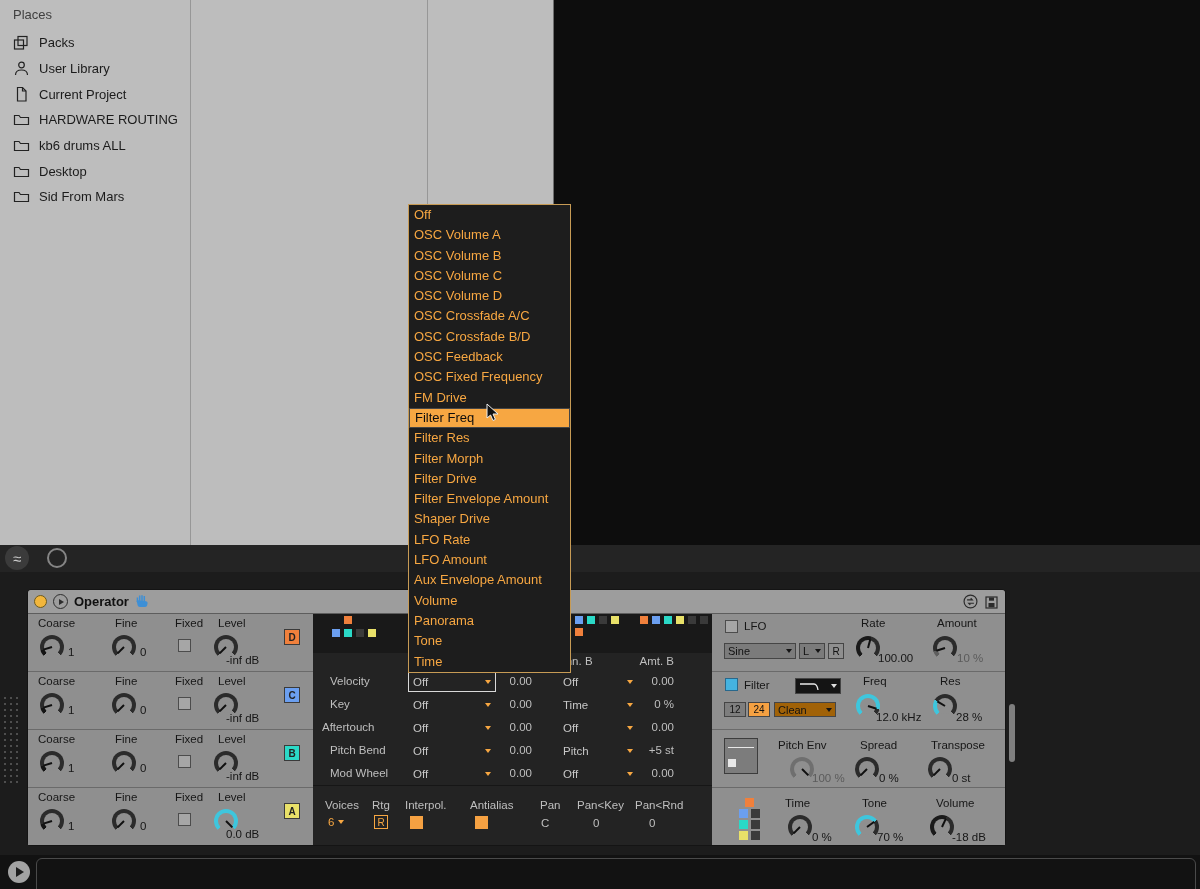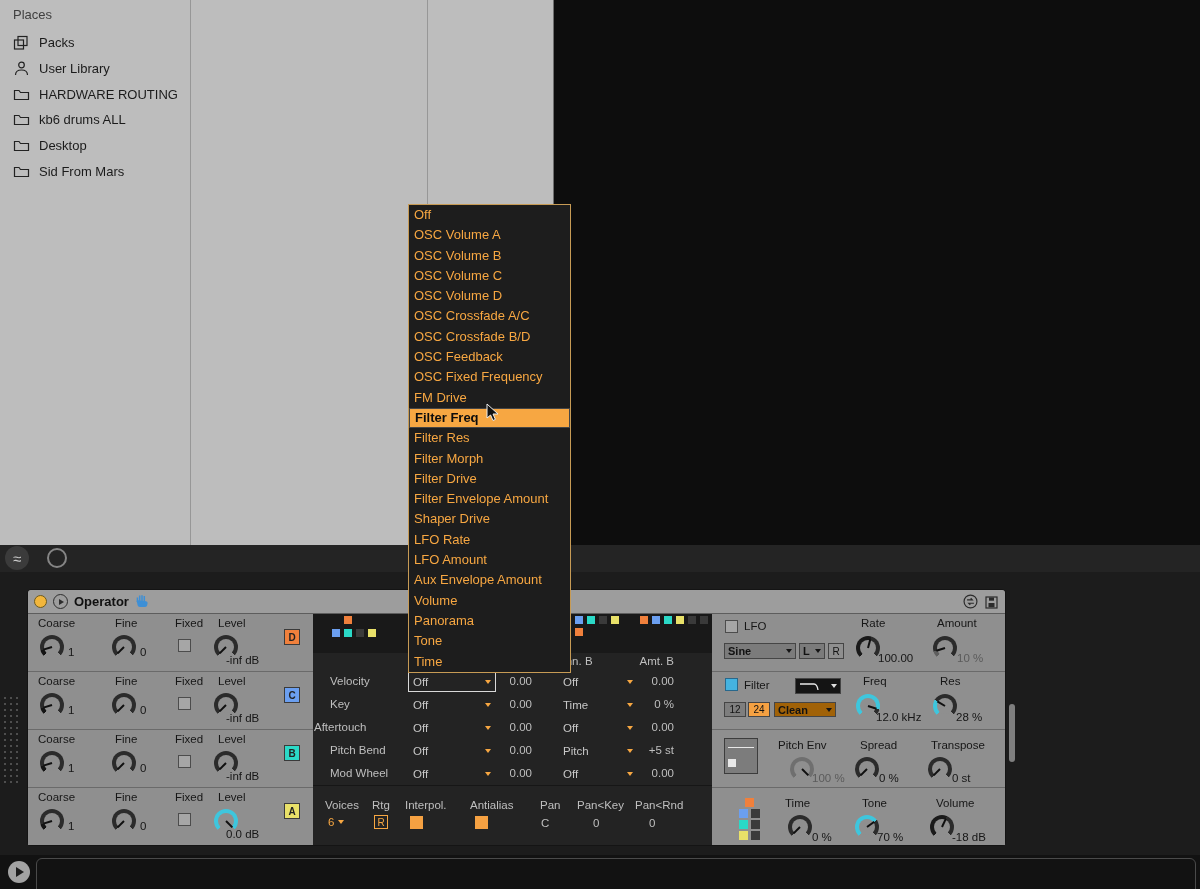--- a/index.html
+++ b/index.html
@@ -41,21 +41,21 @@
   .oletter{width:16px;height:16px;font-size:10px;font-weight:bold;color:#222;display:flex;align-items:center;justify-content:center;border:1px solid #3a3a3a;box-sizing:border-box;}
   .knob{width:24px;height:24px;border-radius:50%;
         background:conic-gradient(from 225deg,var(--arc,#1a1a1a) 0deg,var(--arc,#1a1a1a) var(--fill,0deg),#2b2b2b var(--fill,0deg),#2b2b2b 270deg,transparent 270deg);}
   .knob::after{content:"";position:absolute;inset:4px;border-radius:50%;background:var(--hole,#8f8f8f);z-index:1;}
   .knob::before{content:"";position:absolute;left:11px;top:12px;width:2px;height:9px;background:#101010;z-index:2;
         transform-origin:1px 0;transform:rotate(calc(45deg + var(--fill,0deg)));}
   .cb{width:13px;height:13px;background:#a6a6a6;border:1px solid #4c4c4c;box-sizing:border-box;}
   .cb.on{background:#45b3e0;border-color:#28688c;}
   .tgl{width:13px;height:13px;background:#f5a142;}
   .sel{box-sizing:border-box;height:16px;border:1px solid #454545;background:#7b7b7b;color:#121212;font-size:11px;
-       display:flex;align-items:center;justify-content:space-between;padding:0 3px;white-space:nowrap;font-weight:bold;}
+       display:flex;align-items:center;justify-content:space-between;padding:0 3px;white-space:nowrap;}
   .sel.lite{background:#a16207;}
   .sel.darksel{background:#141414;color:#ddd;}
   .pbtn{box-sizing:border-box;border:1px solid #454545;background:#7e7e7e;color:#121212;font-size:10px;
         display:flex;align-items:center;justify-content:center;}
   .pbtn.on{background:#f5a142;}
   .rbtn{box-sizing:border-box;border:1px solid #454545;color:#121212;font-size:10px;background:transparent;
         display:flex;align-items:center;justify-content:center;}
   .rbtn.orange{border-color:#f7a742;color:#f7a742;}
   .car{width:0;height:0;border-left:3.5px solid transparent;border-right:3.5px solid transparent;border-top:4.5px solid #f7a742;}
   .car.dk{border-top-color:#141414;}
@@ -103,20 +103,29 @@
           <svg width="17" height="17" viewBox="0 0 17 17" fill="none" stroke="#222" stroke-width="1.2">
             <circle cx="8.5" cy="5" r="2.8"></circle>
             <path d="M2.5 15 q0-5 6-5 t6 5"></path>
           </svg>
         </span>
         <span class="btext">User Library</span>
       </div>
       <div class="bitem">
         <span class="bicon">
           <svg width="17" height="17" viewBox="0 0 17 17" fill="none" stroke="#222" stroke-width="1.2">
+            <path d="M4.5 1.5 h5 l3.5 3.5 v10 h-8.5 z"></path>
+            <path d="M9.5 1.5 v3.5 h3.5"></path>
+          </svg>
+        </span>
+        <span class="btext">Current Project</span>
+      </div>
+      <div class="bitem">
+        <span class="bicon">
+          <svg width="17" height="17" viewBox="0 0 17 17" fill="none" stroke="#222" stroke-width="1.2">
             <path d="M1.5 4.5 h4.5 l1.5 2 h8 v7 h-14 z"></path>
           </svg>
         </span>
         <span class="btext">HARDWARE ROUTING</span>
       </div>
       <div class="bitem">
         <span class="bicon">
           <svg width="17" height="17" viewBox="0 0 17 17" fill="none" stroke="#222" stroke-width="1.2">
             <path d="M1.5 4.5 h4.5 l1.5 2 h8 v7 h-14 z"></path>
           </svg>
@@ -277,21 +286,21 @@
             <span class="car"></span>
           </span>
           <span class="abs dlbl num" style="left:468px;top:5px;width:36px">0.00</span>
           <span class="abs cell bcol" style="left:530px;top:1px">
             <span>Time</span>
             <span class="car"></span>
           </span>
           <span class="abs dlbl num" style="left:610px;top:5px;width:36px">0 %</span>
         </div>
         <div class="modrow" style="top: 126px;">
-          <span class="abs dlbl" style="left:286px;top:5px">Aftertouch</span>
+          <span class="abs dlbl" style="left:294px;top:5px">Aftertouch</span>
           <span class="abs cell" style="left:380px;top:1px">
             <span>Off</span>
             <span class="car"></span>
           </span>
           <span class="abs dlbl num" style="left:468px;top:5px;width:36px">0.00</span>
           <span class="abs cell bcol" style="left:530px;top:1px">
             <span>Off</span>
             <span class="car"></span>
           </span>
           <span class="abs dlbl num" style="left:610px;top:5px;width:36px">0.00</span>

